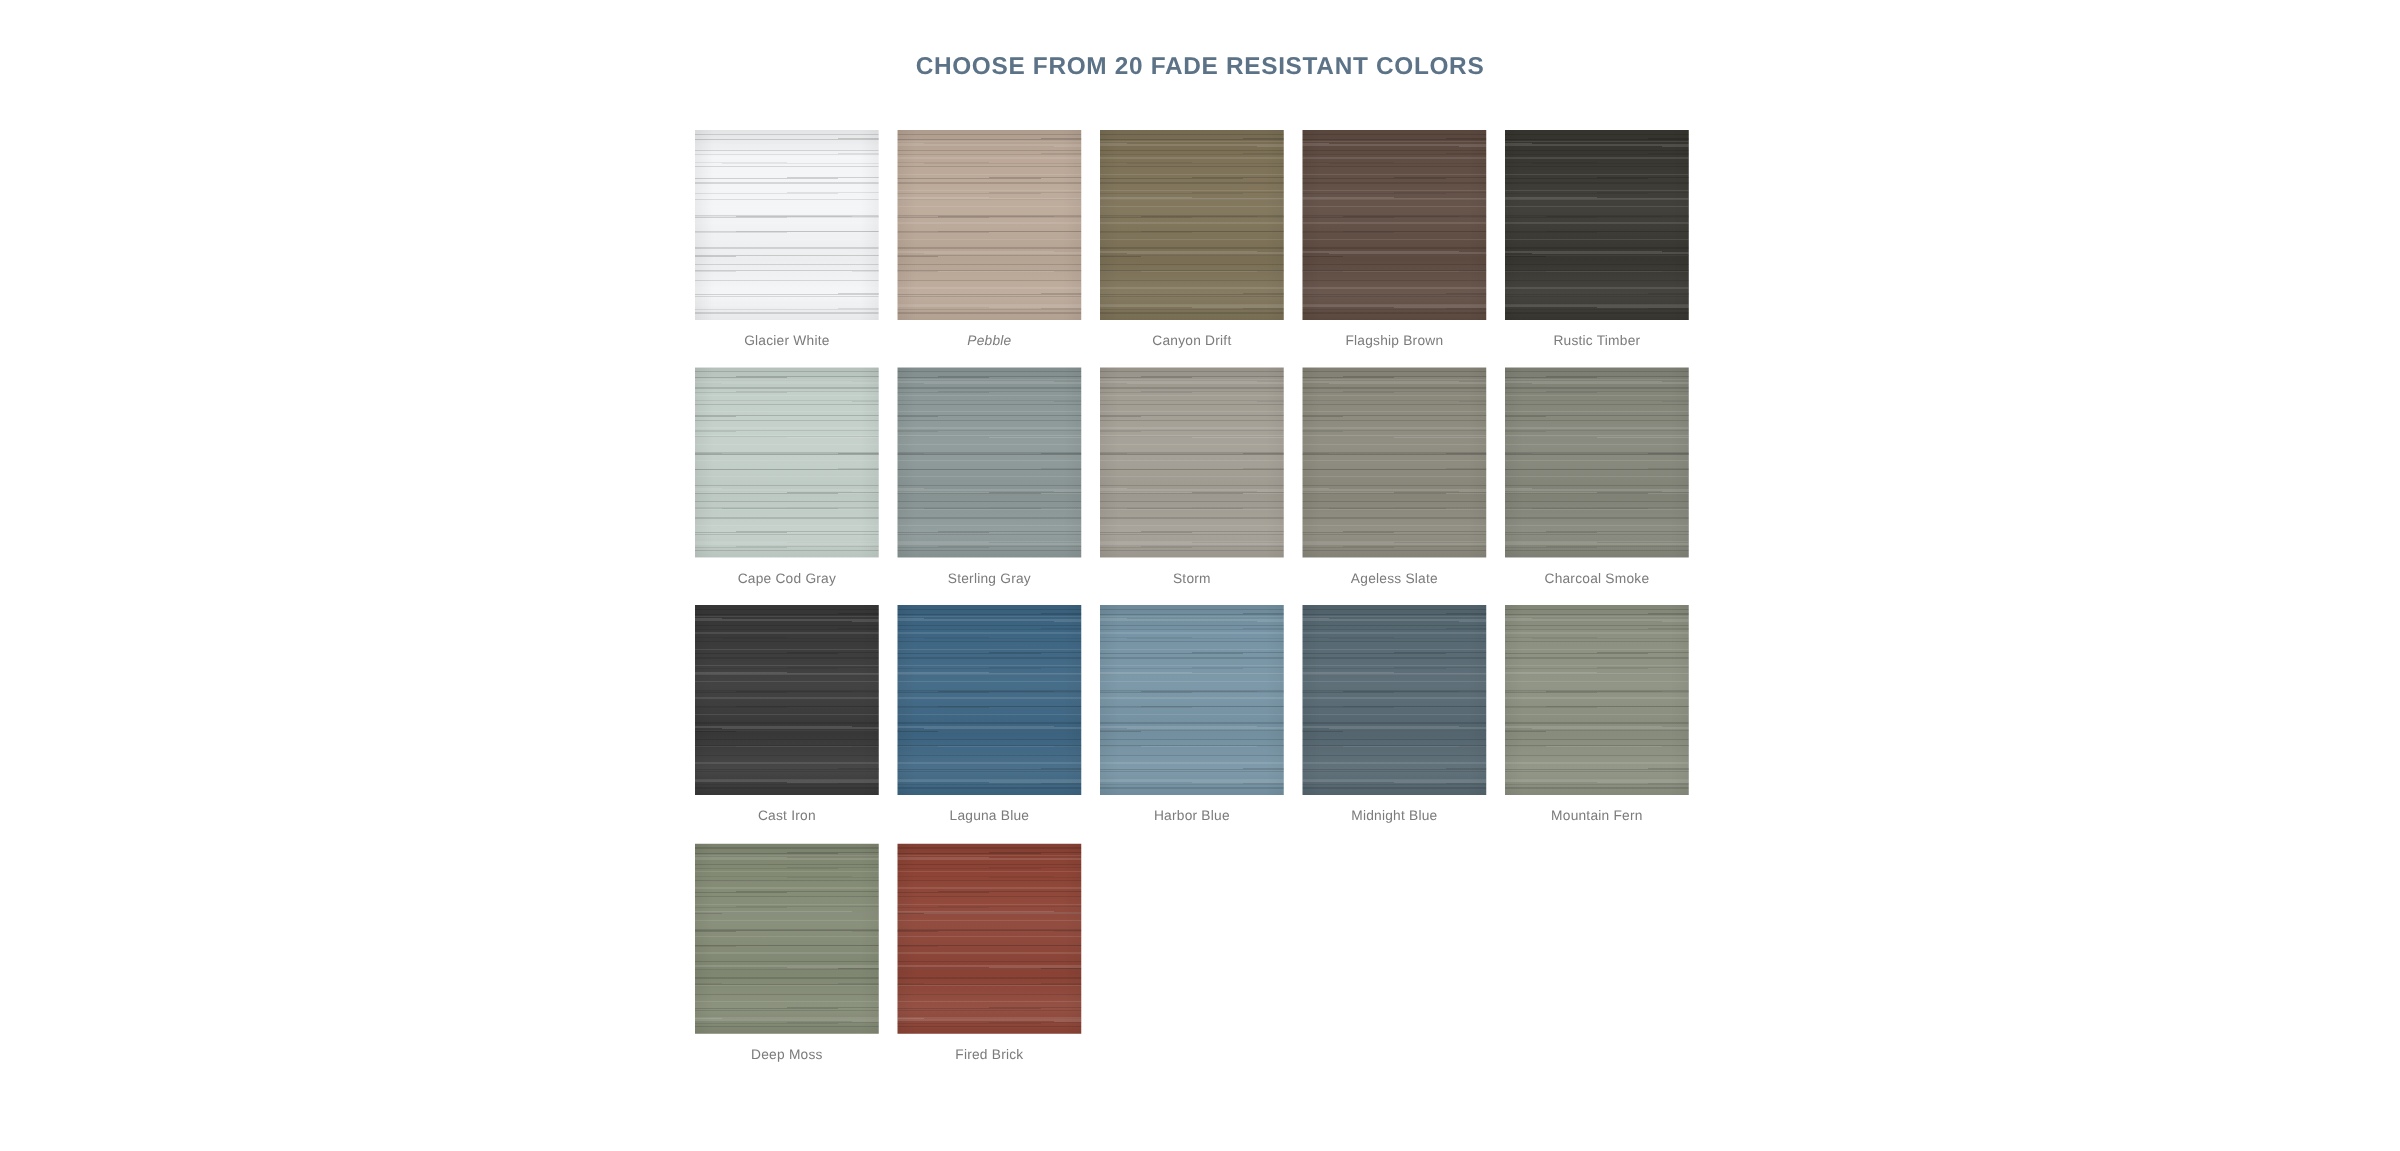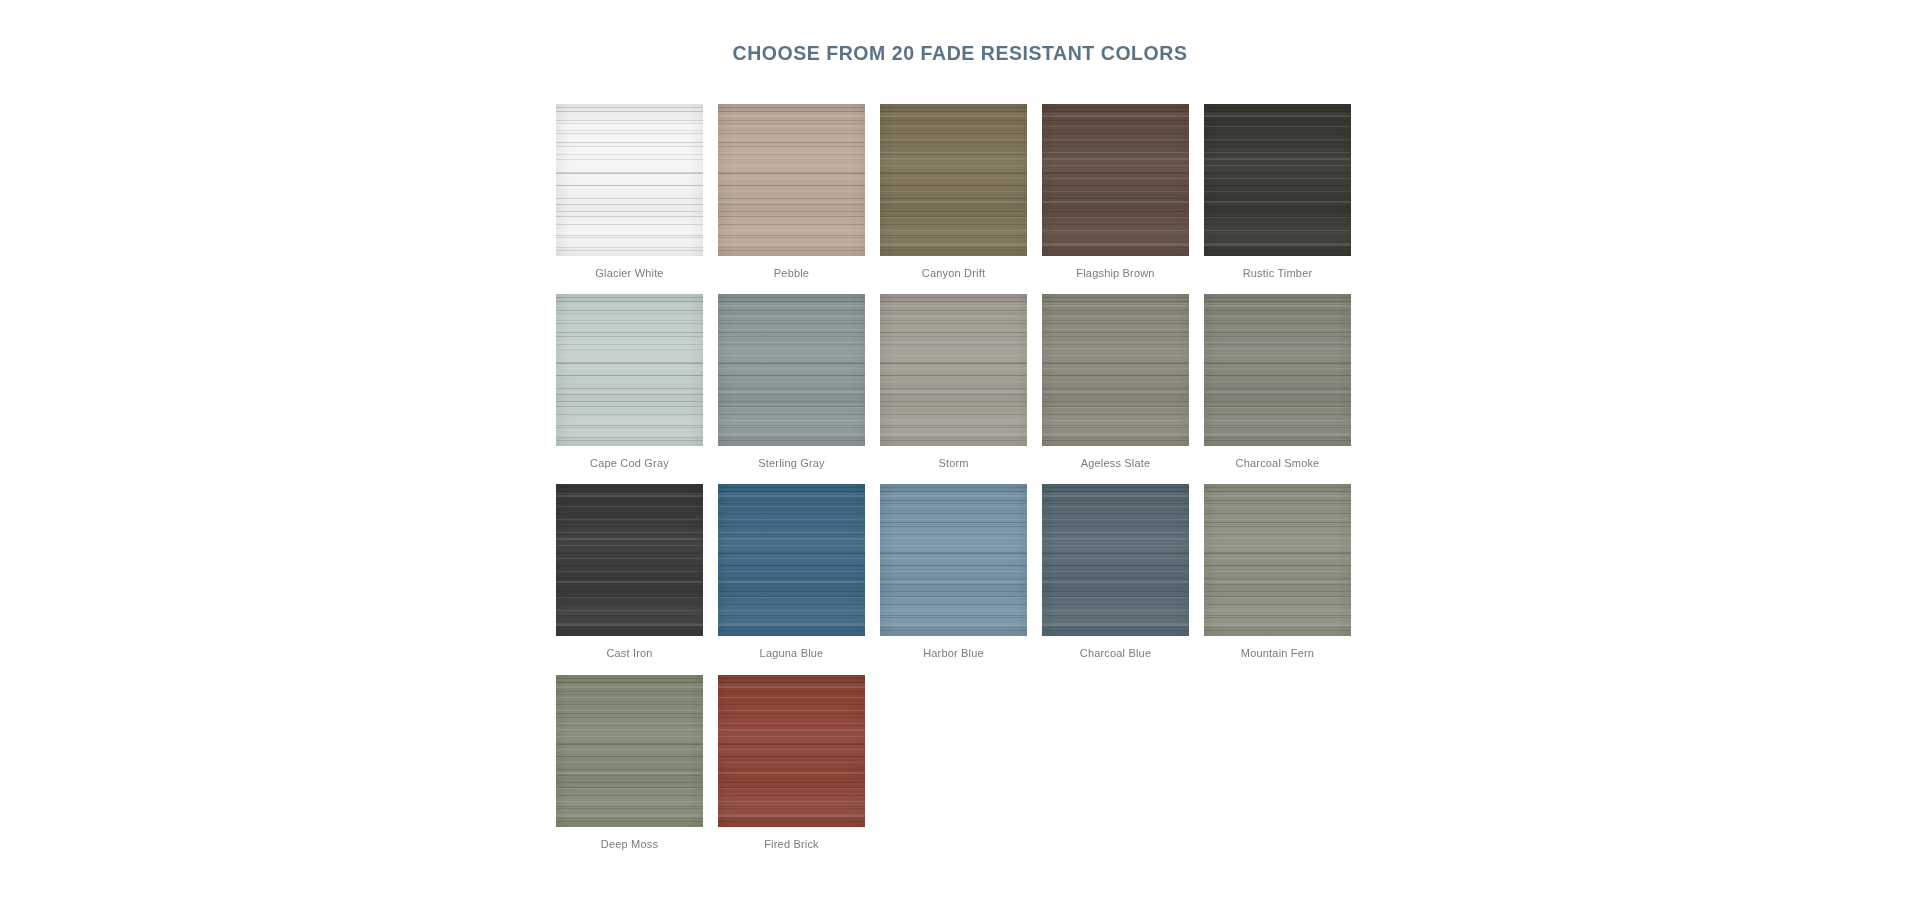--- a/index.html
+++ b/index.html
@@ -166,21 +166,21 @@
         </div>
         <div class="swatch-label" style="color: rgb(123, 123, 123);">Glacier White</div>
       </div>
       <div class="swatch-cell">
         <div class="swatch-chip" style="background-color: rgb(187, 168, 152);">
           <div class="grain-a"></div>
           <div class="grain-b"></div>
           <div class="grain-c"></div>
           <div class="grain-shade"></div>
         </div>
-        <div class="swatch-label" style="color: rgb(123, 123, 123);">Pebble</div>
+        <div class="swatch-label" style="color: rgb(123, 123, 123); font-style: italic;">Pebble</div>
       </div>
       <div class="swatch-cell">
         <div class="swatch-chip" style="background-color: rgb(125, 114, 87);">
           <div class="grain-a"></div>
           <div class="grain-b"></div>
           <div class="grain-c"></div>
           <div class="grain-shade"></div>
         </div>
         <div class="swatch-label" style="color: rgb(123, 123, 123);">Canyon Drift</div>
       </div>
@@ -274,21 +274,21 @@
         </div>
         <div class="swatch-label" style="color: rgb(123, 123, 123); text-align: right;">Harbor Blue</div>
       </div>
       <div class="swatch-cell">
         <div class="swatch-chip" style="background-color: rgb(86, 104, 114);">
           <div class="grain-a"></div>
           <div class="grain-b"></div>
           <div class="grain-c"></div>
           <div class="grain-shade"></div>
         </div>
-        <div class="swatch-label" style="color: rgb(123, 123, 123);">Charcoal Blue</div>
+        <div class="swatch-label" style="color: rgb(123, 123, 123);">Midnight Blue</div>
       </div>
       <div class="swatch-cell">
         <div class="swatch-chip" style="background-color: rgb(139, 144, 128);">
           <div class="grain-a"></div>
           <div class="grain-b"></div>
           <div class="grain-c"></div>
           <div class="grain-shade"></div>
         </div>
         <div class="swatch-label" style="color: rgb(123, 123, 123);">Mountain Fern</div>
       </div>

